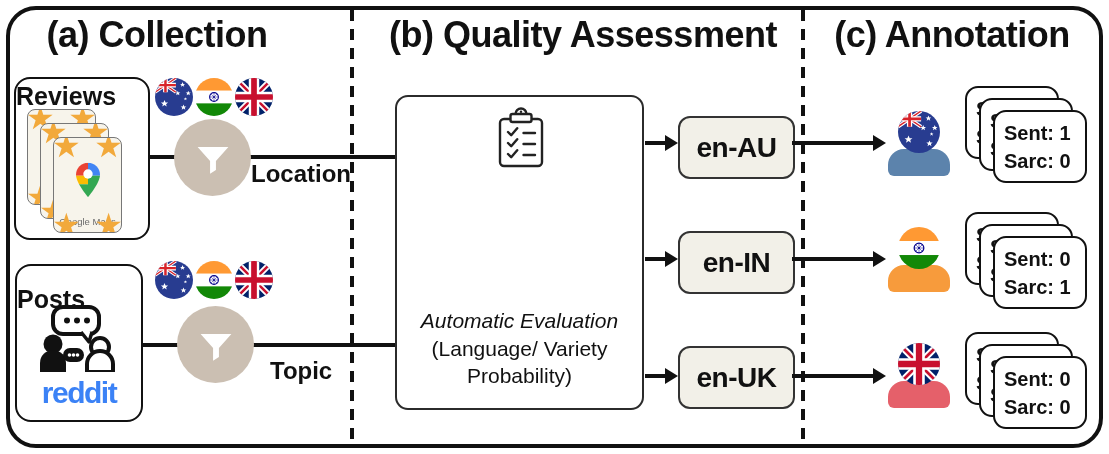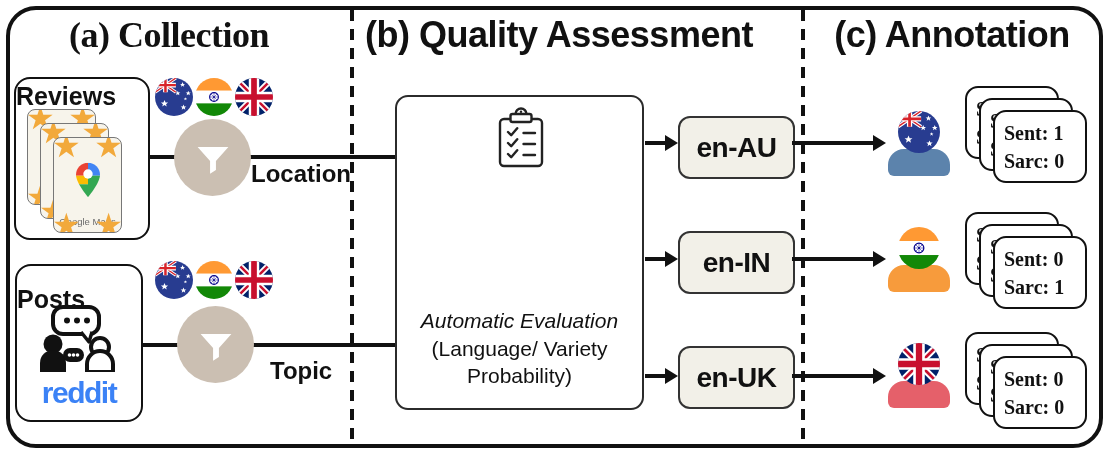--- a/index.html
+++ b/index.html
@@ -24,21 +24,21 @@
   .reddit-word{width:100%;text-align:center;font-weight:bold;font-size:30px;color:#3b82f6;letter-spacing:-1.5px;}
   .qa-box{left:395px;top:95px;width:249px;height:315px;background:#fff;border:2px solid #2b2b2b;border-radius:13px;box-sizing:border-box;}
   .qa-block{width:100%;text-align:center;font-size:21px;line-height:1.32;padding:0 10px;box-sizing:border-box;}
   .qa-heading{font-style:italic;}
   .badge{left:678px;width:113px;height:59px;background:#F2F0E8;border:2px solid #333;border-radius:12px;
          display:flex;align-items:center;justify-content:center;font-weight:bold;font-size:28px;letter-spacing:-0.5px;}
   .aline{height:3.5px;background:#111;}
   .ahead{width:0;height:0;border-top:8px solid transparent;border-bottom:8px solid transparent;border-left:13px solid #111;}
   .person-body{width:62px;height:27px;border-radius:16px 16px 6px 6px;}
   .head-flag{width:42px;height:42px;display:block;}
-  .stack{width:124px;height:99px;font-family:Liberation Serif, serif;}
+  .stack{width:124px;height:99px;}
   .ann-card{position:absolute;width:94px;height:73px;background:#fff;border:2.5px solid #111;border-radius:13px;
             box-sizing:border-box;padding:7px 0 0 9px;font-weight:bold;font-size:20px;line-height:1.4;white-space:nowrap;overflow:hidden;}
   .z1{z-index:1;} .z2{z-index:2;} .z3{z-index:3;} .z4{z-index:4;}
 </style>
 </head>
 <body>
 
 <div id="stage">
 
   <svg width="0" height="0" style="position:absolute" aria-hidden="true">
@@ -135,22 +135,22 @@
           <circle cx="37.5" cy="51" r="1.8" fill="#fff"></circle>
       </symbol>
     </defs>
   </svg>
 
   <div class="abs frame"></div>
 
   <div class="abs vdash z1" style="left:350px;"></div>
   <div class="abs vdash z1" style="left:801px;"></div>
 
-  <div class="abs sec-title" style="left:24px;top:14px;width:290px;font-family:Liberation Serif, serif;">(a) Collection</div>
-  <div class="abs sec-title" style="left:344px;top:14px;width:430px;">(b) Quality Assessment</div>
+  <div class="abs sec-title" style="left:12px;top:14px;width:290px;">(a) Collection</div>
+  <div class="abs sec-title" style="left:368px;top:14px;width:430px;">(b) Quality Assessment</div>
   <div class="abs sec-title" style="left:812px;top:14px;width:280px;">(c) Annotation</div>
 
   <div class="abs hline z1" style="left:148px;top:155px;width:247px;"></div>
   <div class="abs hline z1" style="left:140px;top:343px;width:255px;"></div>
 
   <div class="abs card z2" style="left:14px;top:77px;width:136px;height:163px;">
     <div class="card-title" style="margin-top:3px;">Reviews</div>
   </div>
 
   <div class="abs mini-card z2" style="left:27px;top:109px;">

